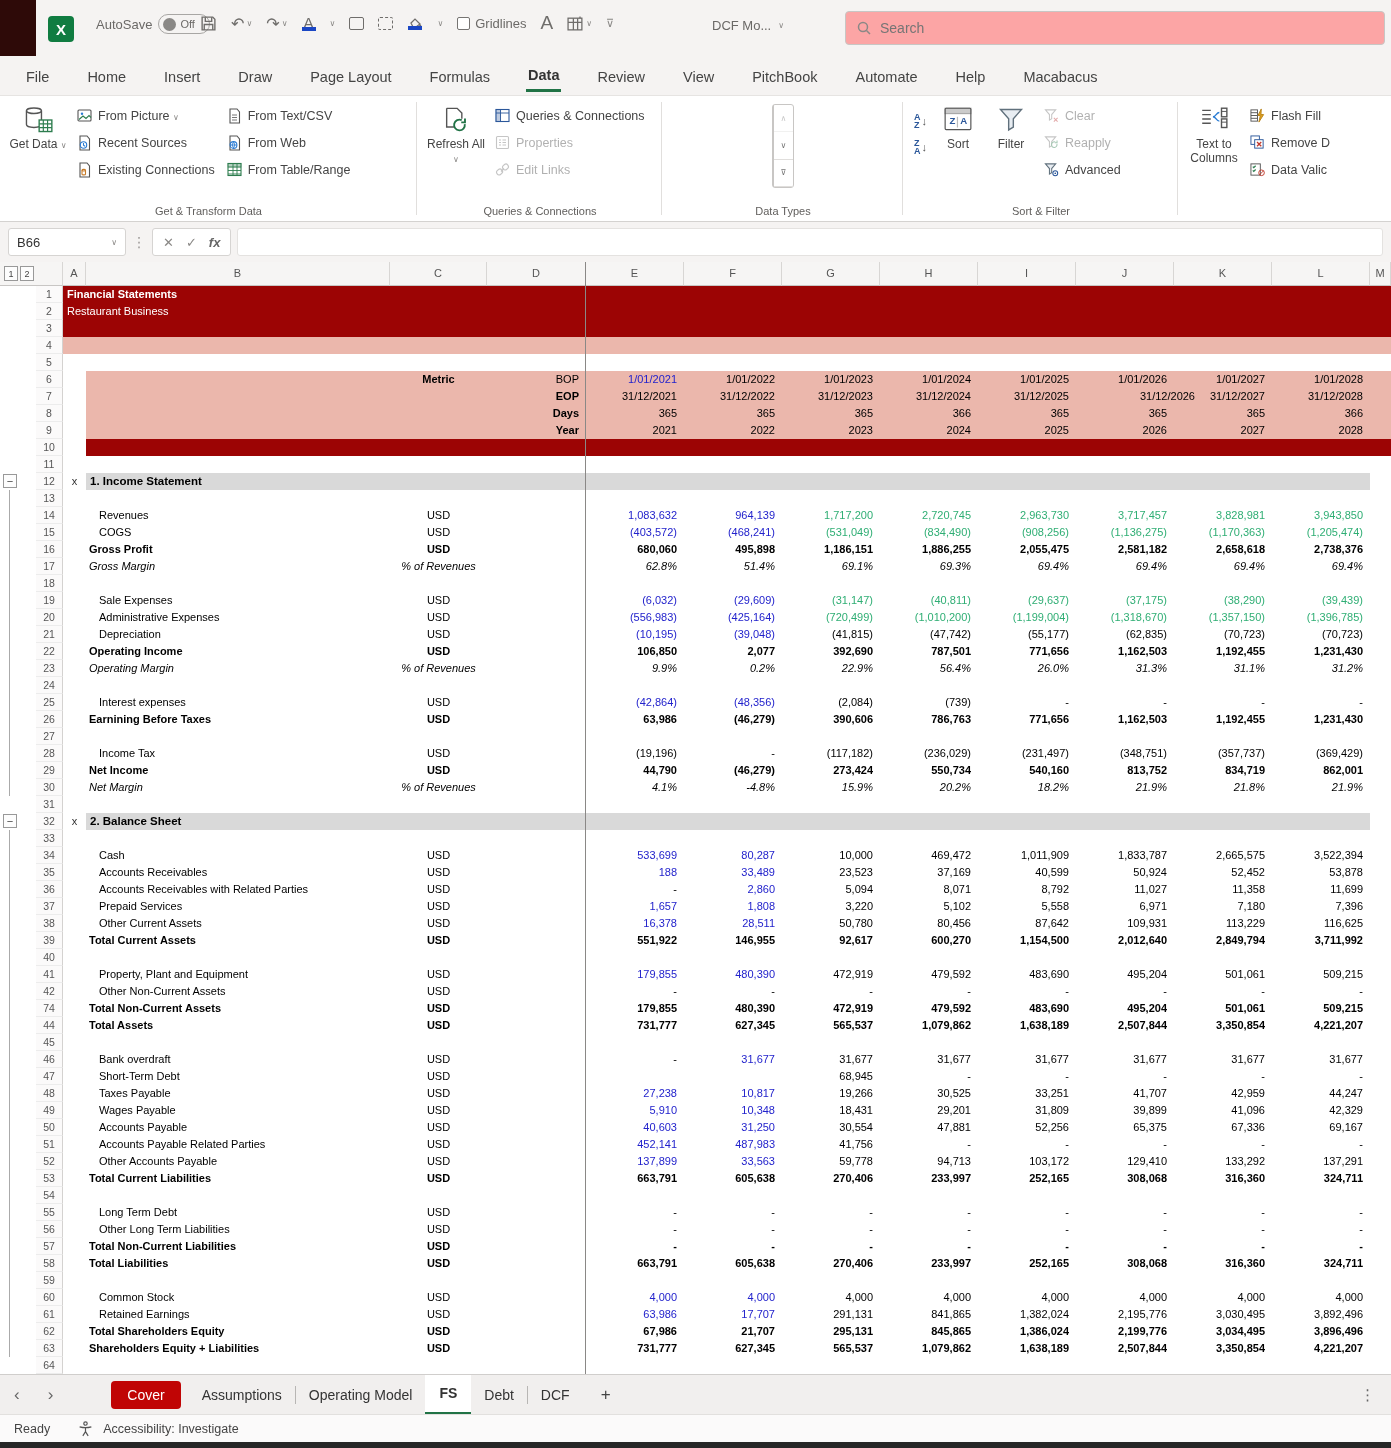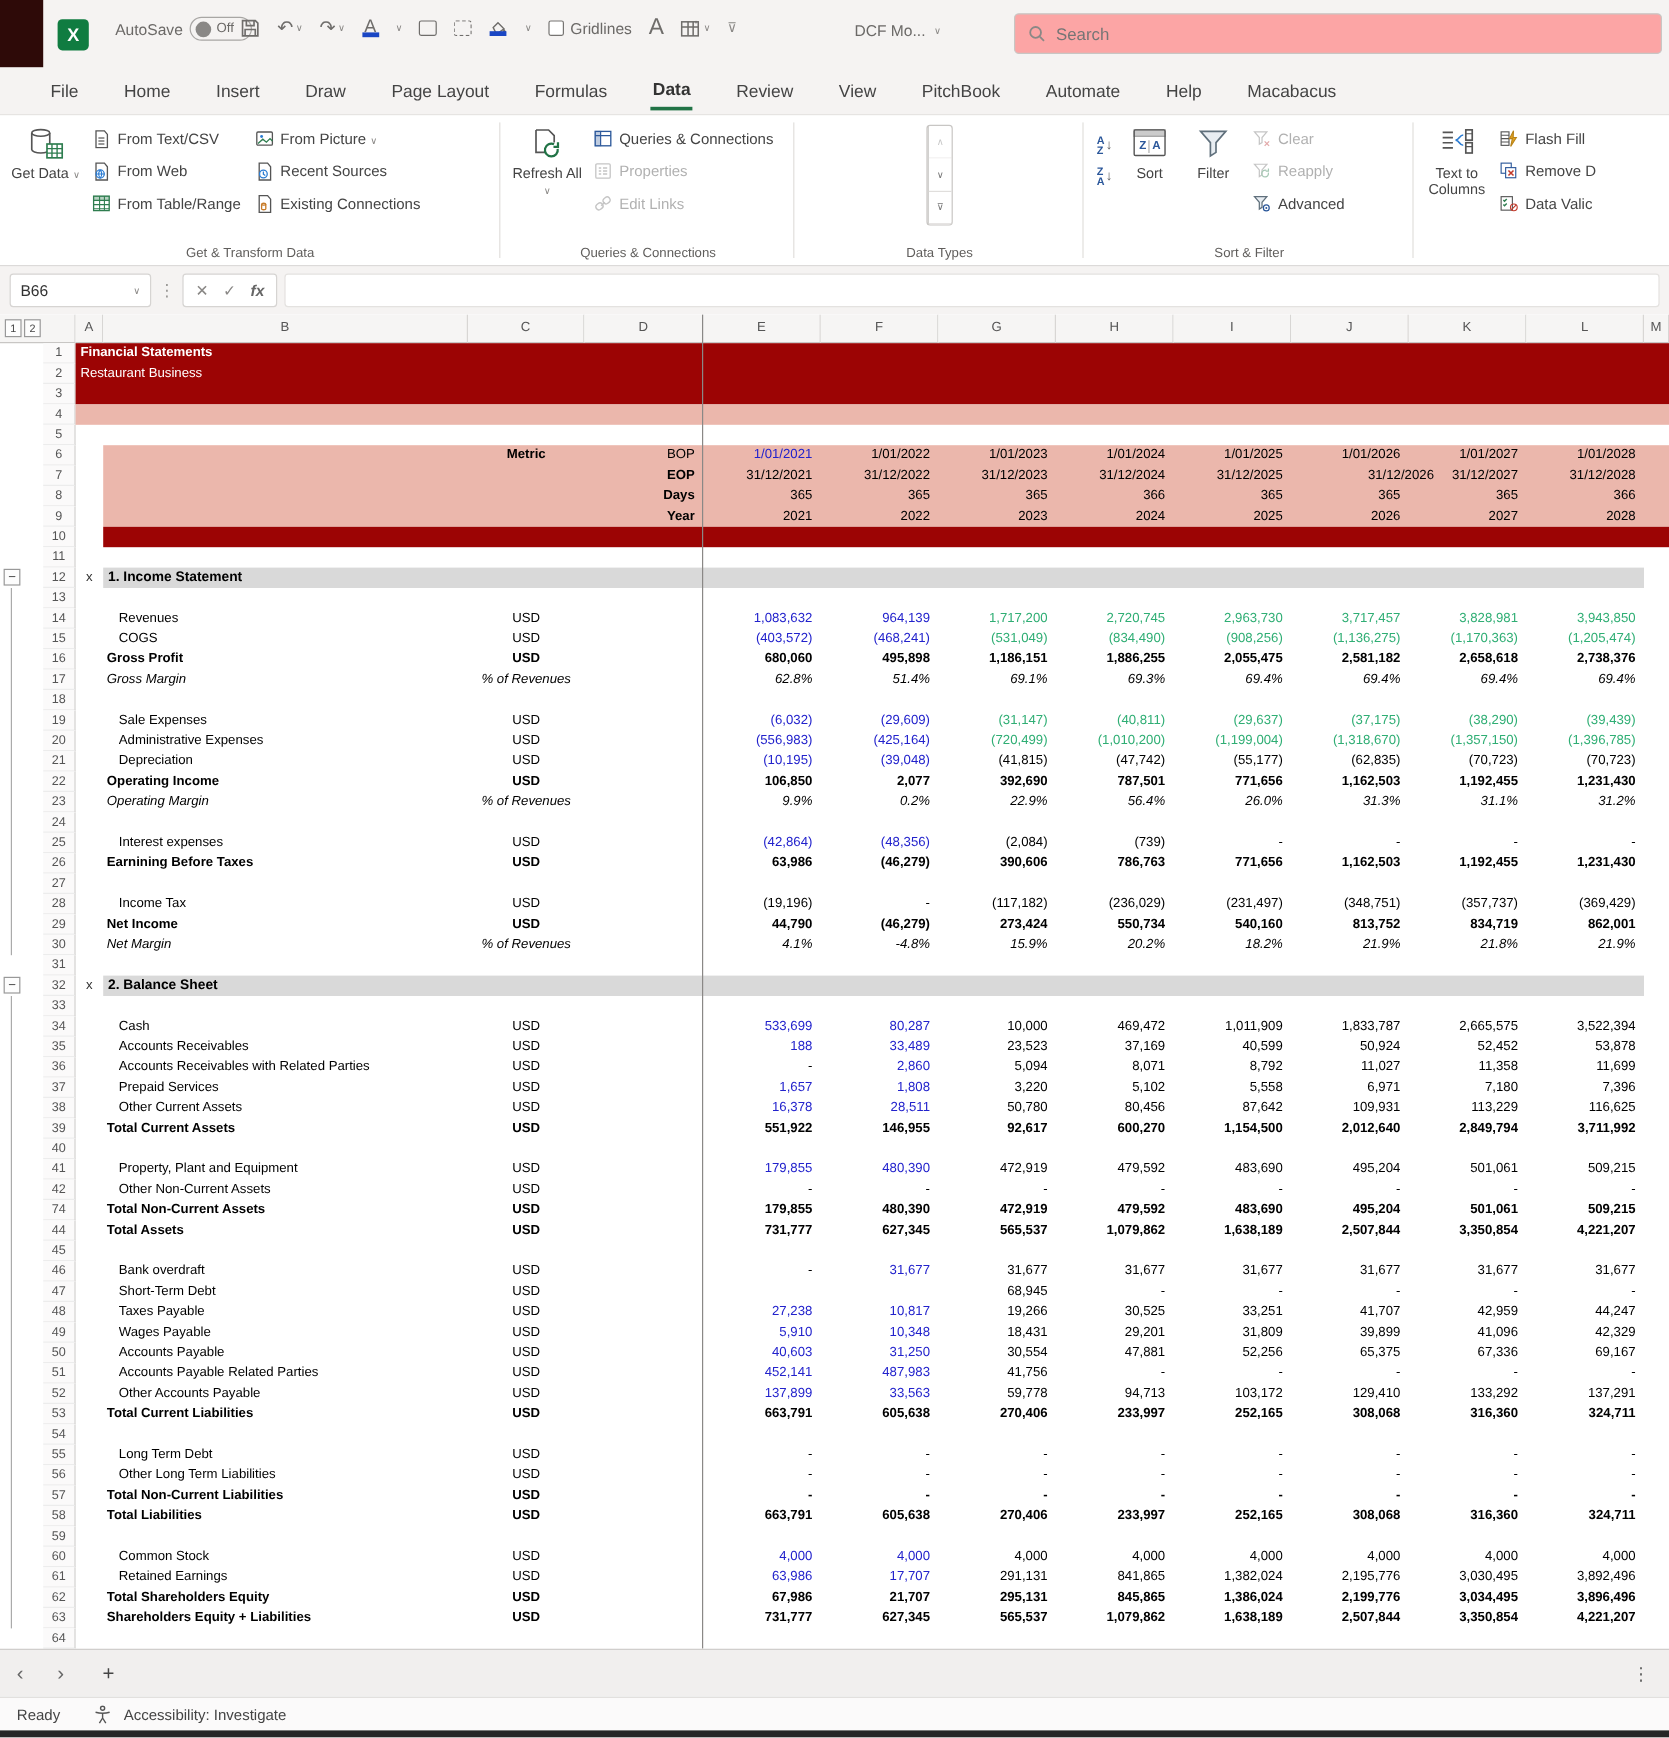--- a/index.html
+++ b/index.html
@@ -28,21 +28,21 @@
   .cb { width:13px; height:13px; border:1.4px solid #767472; border-radius:2px; background:#fff; }
   #gridlines-item { display:flex; align-items:center; gap:5px; font-size:13px; color:#6b6967; }
   #doc-title { position:absolute; top:18px; left:712px; font-size:13px; color:#6b6967; display:flex; gap:7px; align-items:center; }
   #searchbox { position:absolute; top:11px; left:845px; width:540px; height:34px; background:#fca5a5;
     border:1px solid #c8c6c4; border-radius:4px; display:flex; align-items:center; padding:0 10px; gap:8px; }
   #searchbox input { border:none; outline:none; background:transparent; font-size:14px; color:#444;
     font-family:"Liberation Sans", sans-serif; width:400px; }
 
   
   #menubar { position:absolute; top:58px; left:0; width:1391px; height:37px; display:flex; align-items:center;
-    padding-left:40px; gap:34px; background:#f5f3f2; font-size:14.5px; color:#444; }
+    padding-left:24px; gap:34px; background:#f5f3f2; font-size:14.5px; color:#444; }
   .mtab { padding:6px 2px; cursor:default; }
   .mtab.active { font-weight:bold; color:#333; border-bottom:3px solid #217346; }
 
   
   #ribbon { position:absolute; top:95px; left:0; width:1391px; height:127px; background:#fff;
     border-top:1px solid #e6e4e2; border-bottom:1px solid #d4d2d0; display:flex; }
   .rgroup { display:flex; flex-direction:column; padding:4px 4px 0 6px; }
   .rbody { display:flex; flex:1; align-items:flex-start; gap:2px; }
   .rlabel { text-align:center; font-size:11px; color:#605e5c; padding:3px 0 4px; }
   .vsep { width:1px; background:#e1dfdd; margin:6px 1px; }
@@ -196,20 +196,46 @@
           <svg width="30" height="28" viewBox="0 0 26 24" fill="none" stroke="#555" stroke-width="1.2">
               <path d="M3 4v12c0 1.4 3 2.5 6.5 2.5S16 17.4 16 16V4"></path>
               <ellipse cx="9.5" cy="4" rx="6.5" ry="2.4"></ellipse>
               <rect x="14" y="12" width="11" height="10" fill="#fff" stroke="#2e7d4f"></rect>
               <path d="M14 15.3h11M14 18.6h11M17.6 12v10M21.3 12v10" stroke="#2e7d4f" stroke-width="1"></path>
             </svg>
           <span><span>Get Data</span> <span class="chev">∨</span></span>
         </div>
         <div class="smallcol">
           <div class="smallitem">
+            <svg width="15" height="15" viewBox="0 0 15 14" fill="none" stroke="#555" stroke-width="1.1">
+                <rect x="1" y="1.5" width="13" height="11" rx="1"></rect>
+                <circle cx="5" cy="5.2" r="1.2" fill="#2b7cd3" stroke="none"></circle>
+                <path d="M2 11l4-3.5 3 2.5 3-3 2 2" stroke="#2e7d4f"></path>
+              </svg>
+            <span><span>From Picture</span> <span class="chev">∨</span></span>
+          </div>
+          <div class="smallitem">
+            <svg width="15" height="16" viewBox="0 0 14 16" fill="none" stroke="#555" stroke-width="1.1">
+                <path d="M2.5 1h7l2.5 3v11h-9.5z"></path>
+                <circle cx="6" cy="10" r="3.2" stroke="#2b7cd3"></circle>
+                <path d="M6 8v2.2l1.6 1" stroke="#2b7cd3"></path>
+              </svg>
+            <span>Recent Sources</span>
+          </div>
+          <div class="smallitem">
+            <svg width="15" height="16" viewBox="0 0 14 16" fill="none" stroke="#555" stroke-width="1.1">
+                <path d="M2.5 1h7l2.5 3v11h-9.5z"></path>
+                <path d="M4.5 8.2v4c0 .9 3.5.9 3.5 0v-4" stroke="#c77b28"></path>
+                <ellipse cx="6.25" cy="8.2" rx="1.75" ry=".8" stroke="#c77b28"></ellipse>
+              </svg>
+            <span>Existing Connections</span>
+          </div>
+        </div>
+        <div class="smallcol">
+          <div class="smallitem">
             <svg width="15" height="16" viewBox="0 0 14 16" fill="none" stroke="#555" stroke-width="1.1">
                 <path d="M2.5 1h7l2.5 3v11h-9.5z"></path>
                 <path d="M4.5 7h5M4.5 9.5h5M4.5 12h5" stroke="#777"></path>
               </svg>
             <span>From Text/CSV</span>
           </div>
           <div class="smallitem">
             <svg width="15" height="16" viewBox="0 0 14 16" fill="none" stroke="#555" stroke-width="1.1">
                 <path d="M2.5 1h7l2.5 3v11h-9.5z"></path>
                 <circle cx="6" cy="10" r="3.4" stroke="#2b7cd3"></circle>
@@ -217,46 +243,20 @@
               </svg>
             <span>From Web</span>
           </div>
           <div class="smallitem">
             <svg width="15" height="15" viewBox="0 0 15 14" fill="none" stroke="#2e7d4f" stroke-width="1.1">
                 <rect x="1" y="1" width="13" height="12"></rect>
                 <path d="M1 4.5h13M1 8h13M1 11.5h13M6 1v12M10 1v12" stroke-width=".9"></path>
                 <rect x="1" y="1" width="13" height="3.5" fill="#2e7d4f" opacity=".35"></rect>
               </svg>
             <span>From Table/Range</span>
-          </div>
-        </div>
-        <div class="smallcol">
-          <div class="smallitem">
-            <svg width="15" height="15" viewBox="0 0 15 14" fill="none" stroke="#555" stroke-width="1.1">
-                <rect x="1" y="1.5" width="13" height="11" rx="1"></rect>
-                <circle cx="5" cy="5.2" r="1.2" fill="#2b7cd3" stroke="none"></circle>
-                <path d="M2 11l4-3.5 3 2.5 3-3 2 2" stroke="#2e7d4f"></path>
-              </svg>
-            <span><span>From Picture</span> <span class="chev">∨</span></span>
-          </div>
-          <div class="smallitem">
-            <svg width="15" height="16" viewBox="0 0 14 16" fill="none" stroke="#555" stroke-width="1.1">
-                <path d="M2.5 1h7l2.5 3v11h-9.5z"></path>
-                <circle cx="6" cy="10" r="3.2" stroke="#2b7cd3"></circle>
-                <path d="M6 8v2.2l1.6 1" stroke="#2b7cd3"></path>
-              </svg>
-            <span>Recent Sources</span>
-          </div>
-          <div class="smallitem">
-            <svg width="15" height="16" viewBox="0 0 14 16" fill="none" stroke="#555" stroke-width="1.1">
-                <path d="M2.5 1h7l2.5 3v11h-9.5z"></path>
-                <path d="M4.5 8.2v4c0 .9 3.5.9 3.5 0v-4" stroke="#c77b28"></path>
-                <ellipse cx="6.25" cy="8.2" rx="1.75" ry=".8" stroke="#c77b28"></ellipse>
-              </svg>
-            <span>Existing Connections</span>
           </div>
         </div>
       </div>
       <div class="rlabel">Get &amp; Transform Data</div>
     </div>
     <div class="vsep"></div>
 
     <div class="rgroup" style="width:242px;">
       <div class="rbody">
         <div class="bigbtn">
@@ -959,20 +959,30 @@
       <div class="cell b num" style="left: 978px; top: 1078px; width: 91px; height: 17px; color: rgb(0, 0, 0);">1,638,189</div>
       <div class="cell b num" style="left: 1076px; top: 1078px; width: 91px; height: 17px; color: rgb(0, 0, 0);">2,507,844</div>
       <div class="cell b num" style="left: 1174px; top: 1078px; width: 91px; height: 17px; color: rgb(0, 0, 0);">3,350,854</div>
       <div class="cell b num" style="left: 1272px; top: 1078px; width: 91px; height: 17px; color: rgb(0, 0, 0);">4,221,207</div>
       <div class="cell" style="left: 585px; top: 0px; width: 1px; height: 1112px; background: rgb(138, 136, 134);"></div>
     </div>
 
   <div id="tabbar">
     <span class="tnav">‹</span>
     <span class="tnav">›</span>
+    <span id="tabs-holder" style="display:flex;align-items:center;height:40px;">
+        <span class="stab cover">Cover</span>
+        <span class="stab">Assumptions</span>
+        <span class="tsep"></span>
+        <span class="stab">Operating Model</span>
+        <span class="stab active">FS</span>
+        <span class="stab">Debt</span>
+        <span class="tsep"></span>
+        <span class="stab">DCF</span>
+      </span>
     <span id="tab-add">+</span>
     <span id="tab-more">⋮</span>
   </div>
 
   <div id="statusbar">
     <span>Ready</span>
     <svg width="15" height="16" viewBox="0 0 14 15" fill="none" stroke="#555" stroke-width="1.1" style="margin-left:18px;">
         <circle cx="7" cy="2.4" r="1.6"></circle>
         <path d="M1.5 5.5c3.5 1 7.5 1 11 0M7 6.5v3.5M7 10 4.5 14M7 10l2.5 4"></path>
       </svg>

